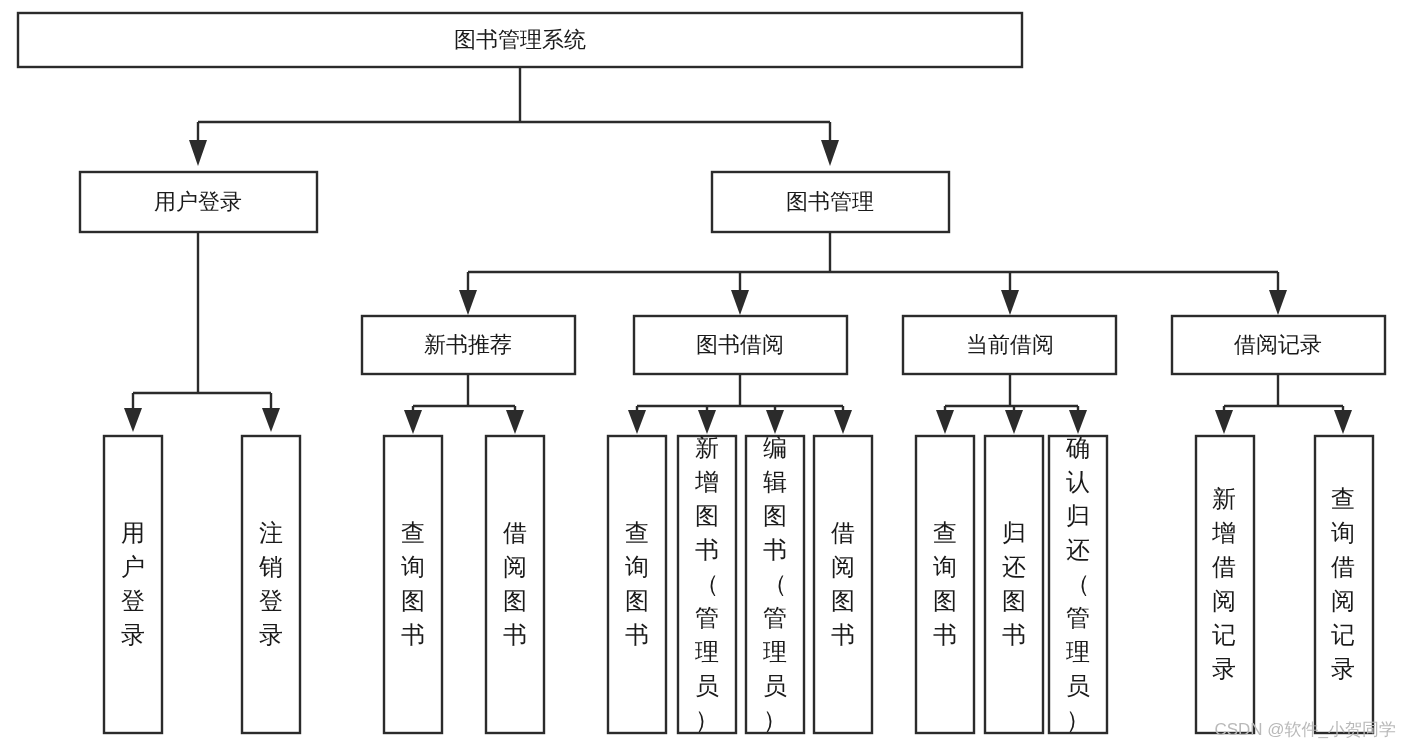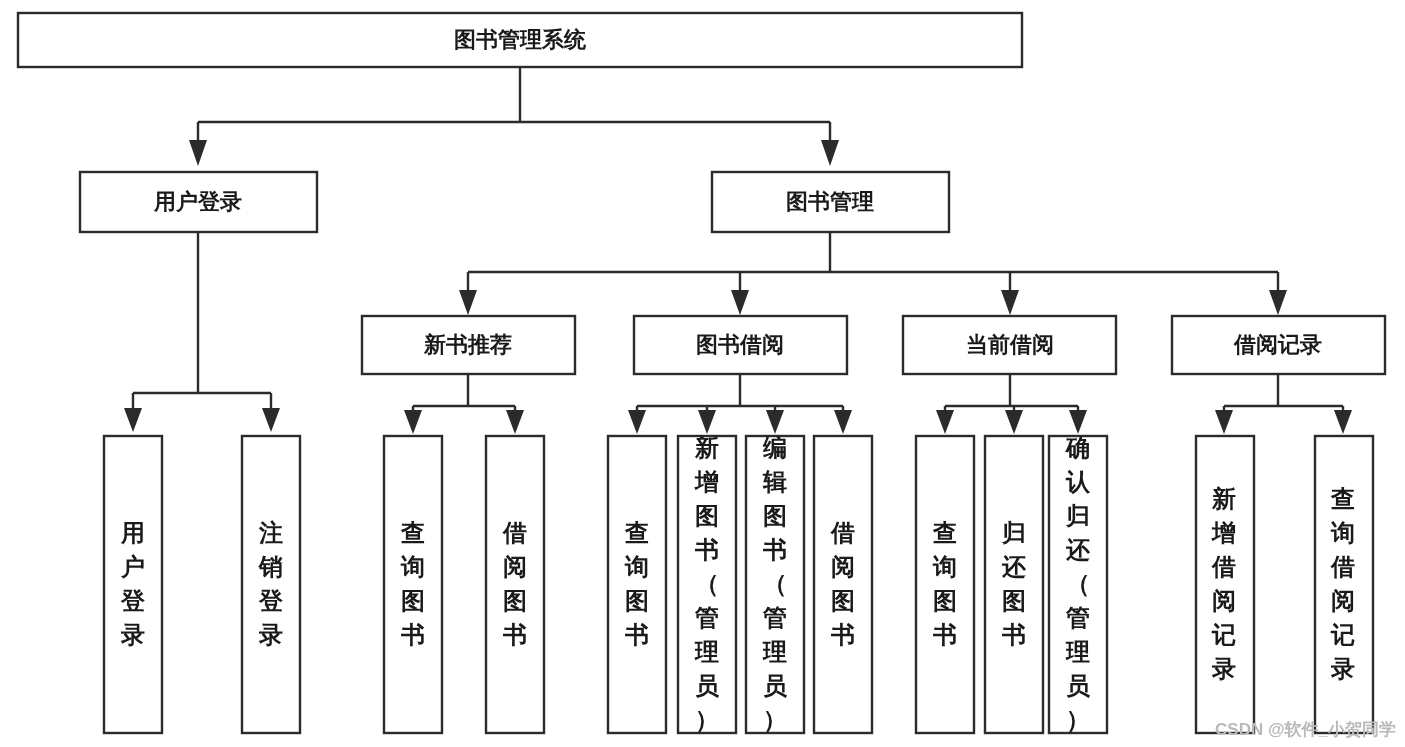--- a/index.html
+++ b/index.html
@@ -13,21 +13,20 @@
     font-family: "Liberation Sans", "DejaVu Sans", sans-serif;
     overflow: hidden;
     position: relative;
   }
   #diagram-root {
     position: absolute;
     left: 0;
     top: 0;
     width: 1405px;
     height: 747px;
-    font-weight: bold;
   }
   .node-box {
     fill: #ffffff;
     stroke: #2b2b2b;
     stroke-width: 2.4;
   }
   .connector {
     stroke: #2b2b2b;
     stroke-width: 2.4;
     fill: none;

